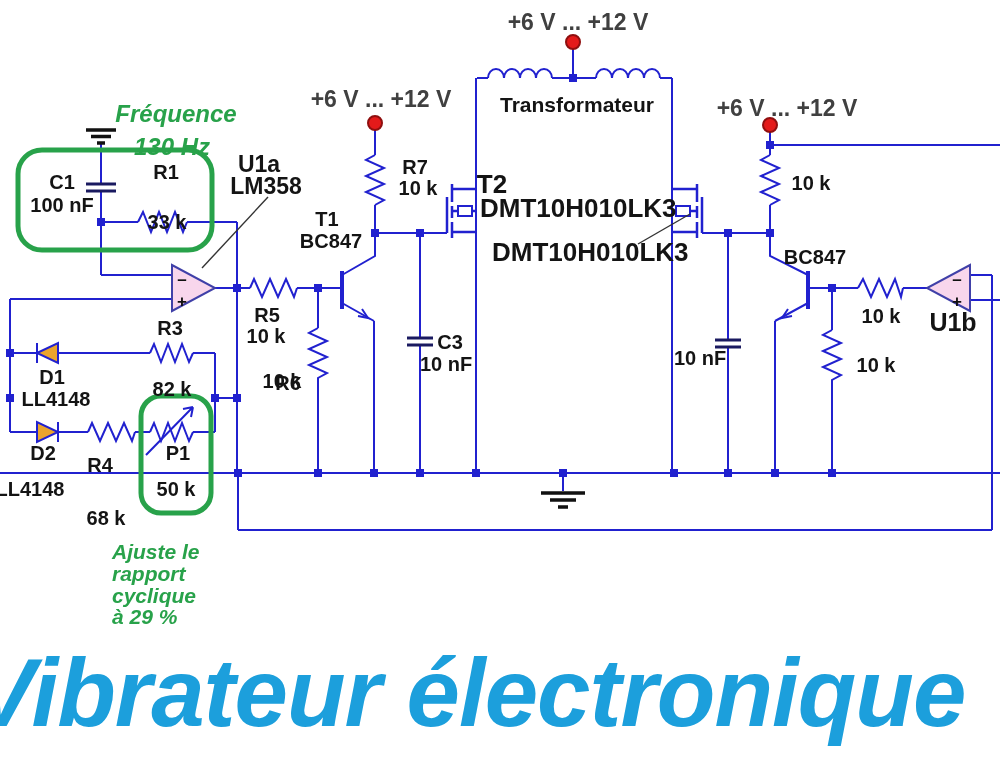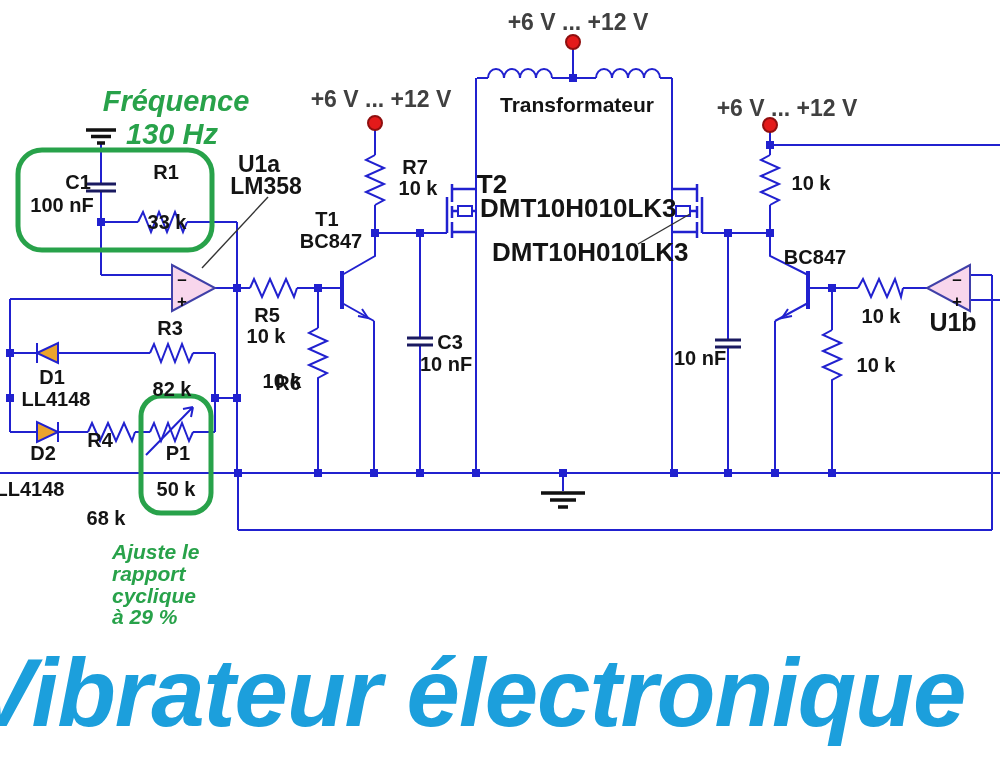--- a/index.html
+++ b/index.html
@@ -14,21 +14,21 @@
     line-height:1;
   }
   .lbl-left{transform:translate(0,-50%);}
   .lbl-lg{font-size:23px;}
   .lbl-xl{font-size:25px;text-align:center;}
   .lbl-mosfet{font-size:26px;text-align:right;}
   .supply{color:#404040;font-size:23px;}
   .green-note{
     color:#28a24a;font-style:italic;font-weight:bold;font-size:21px;
   }
-  .freq{font-size:29px;}
+  .freq{font-size:24px;margin-top:13px;}
   .pin{font-size:17px;color:#101010;}
   .title{
     position:absolute;left:-28px;top:638px;
     font-size:96px;font-weight:bold;font-style:italic;
     color:#1c9fdc;white-space:nowrap;letter-spacing:-1px;
   }
 </style>
 </head>
 <body>
 
@@ -172,35 +172,35 @@
 
   <g stroke="#28a24a" stroke-width="5" fill="none">
     <rect x="18" y="150" width="194" height="100" rx="24"></rect>
     <rect x="141" y="396" width="70" height="117" rx="20"></rect>
   </g>
 </svg>
 
 <div class="lbl green-note freq" style="left:176px;top:101px;">Fréquence</div>
 <div class="lbl green-note freq" style="left:172px;top:134px;">130 Hz</div>
 
-<div class="lbl" style="left:62px;top:182px;margin-left:16px;">C1</div>
+<div class="lbl" style="left:62px;top:182px;">C1</div>
 <div class="lbl" style="left:62px;top:205px;">100 nF</div>
 <div class="lbl" style="left:166px;top:172px;">R1</div>
 <div class="lbl" style="left:167px;top:194px;margin-top:28px;">33 k</div>
 
 <div class="lbl lbl-lg" style="left:259px;top:164px;">U1a</div>
 <div class="lbl lbl-lg" style="left:266px;top:186px;">LM358</div>
 
 <div class="lbl" style="left:170px;top:328px;">R3</div>
 <div class="lbl" style="left:172px;top:381px;margin-top:8px;">82 k</div>
 <div class="lbl" style="left:52px;top:377px;">D1</div>
 <div class="lbl" style="left:56px;top:399px;">LL4148</div>
 <div class="lbl" style="left:43px;top:453px;">D2</div>
 <div class="lbl" style="left:30px;top:489px;">LL4148</div>
-<div class="lbl" style="left:100px;top:440px;">R4</div>
+<div class="lbl" style="left:100px;top:465px;">R4</div>
 <div class="lbl" style="left:106px;top:489px;margin-top:29px;">68 k</div>
 <div class="lbl" style="left:178px;top:453px;">P1</div>
 <div class="lbl" style="left:176px;top:489px;">50 k</div>
 
 <div class="lbl lbl-left green-note" style="left:112px;top:551px;">Ajuste le</div>
 <div class="lbl lbl-left green-note" style="left:112px;top:573px;">rapport</div>
 <div class="lbl lbl-left green-note" style="left:112px;top:595px;">cyclique</div>
 <div class="lbl lbl-left green-note" style="left:112px;top:616px;">à 29 %</div>
 
 <div class="lbl" style="left:267px;top:315px;">R5</div>

